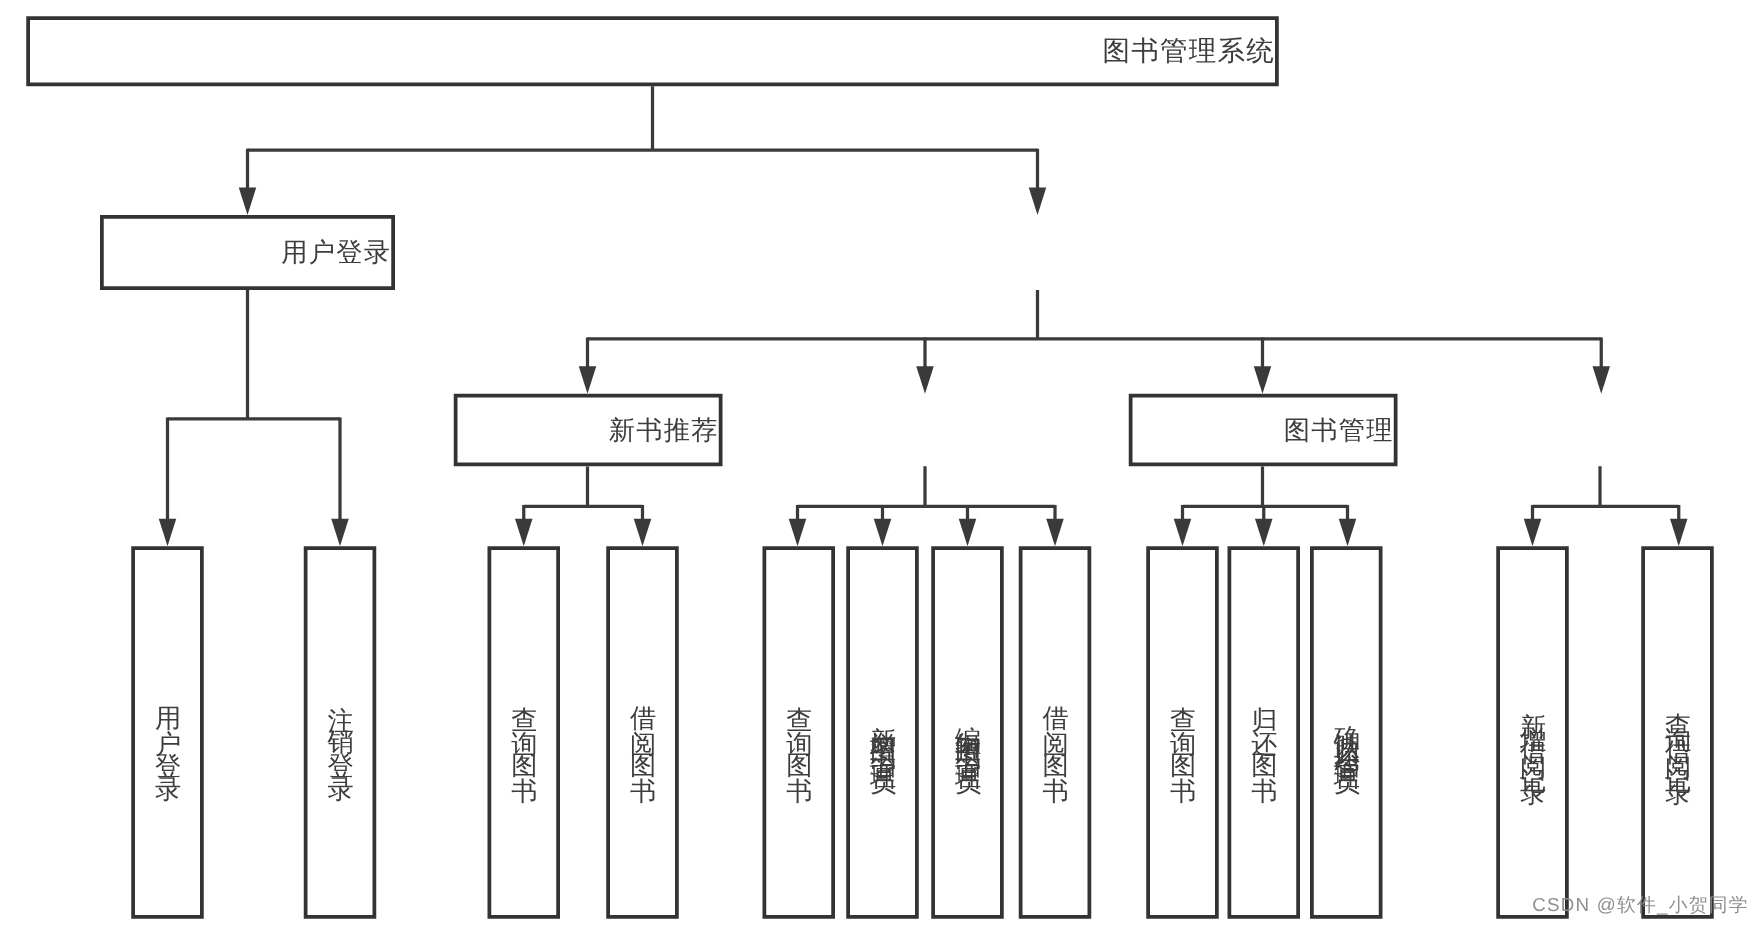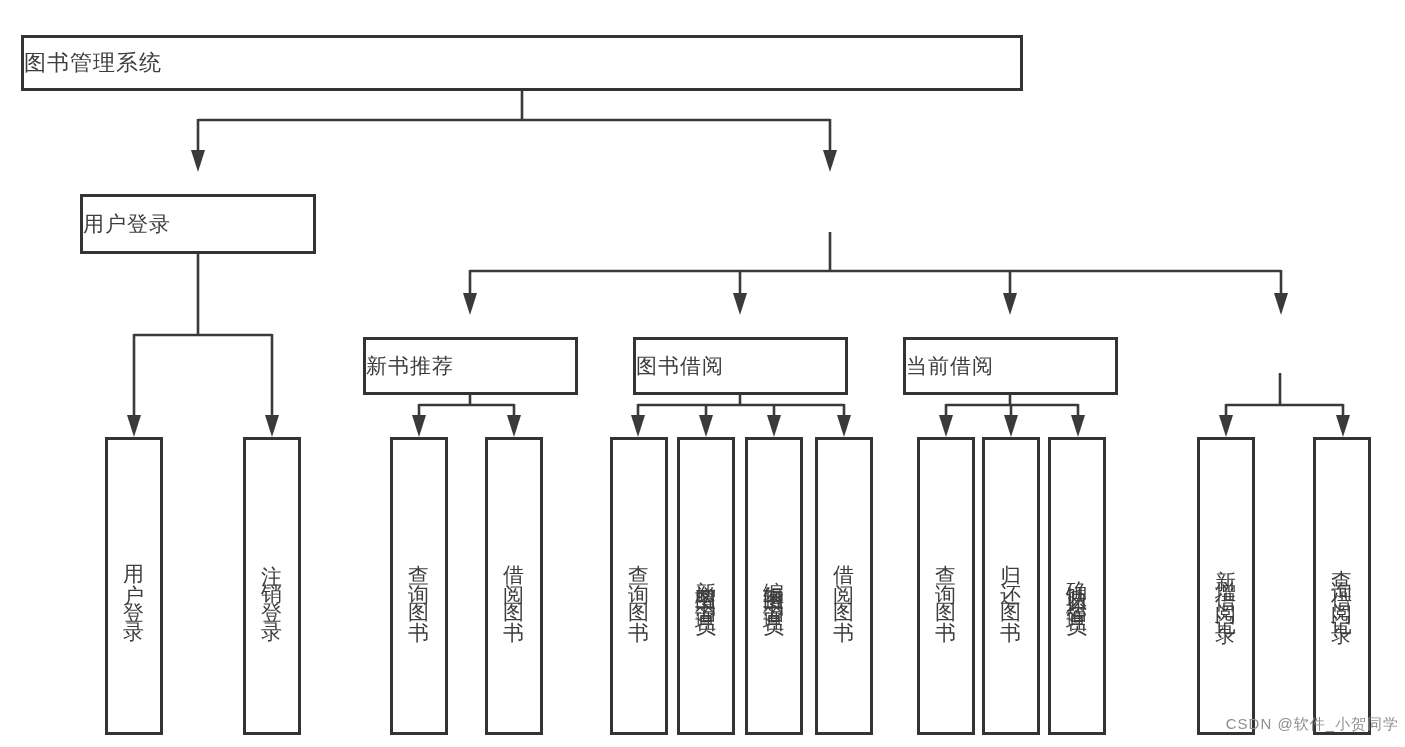--- a/index.html
+++ b/index.html
@@ -25,26 +25,25 @@
     width: 1405px; height: 747px;
   }
   .connectors .lines { stroke: var(--line); stroke-width: 2.6; fill: none; }
   .connectors .arrowheads { fill: var(--line); stroke: none; }
   .box {
     position: absolute;
     border: 3px solid var(--border);
     background: var(--background);
     display: flex;
     align-items: center;
-    justify-content: flex-start;
+    justify-content: flex-end;
     color: var(--text);
     font-size: 21px;
     letter-spacing: 1px;
     white-space: nowrap;
-    margin-top: 22px;
   }
   .box.root { font-size: 22px; }
   .vbox {
     position: absolute;
     top: 437px;
     width: 58px;
     height: 298px;
     border: 3px solid var(--border);
     background: var(--background);
     display: flex;
@@ -146,25 +145,22 @@
     <span>图书管理系统</span>
   </div>
 
   <div class="box" style="left:80px; top:172px; width:236px; height:60px;">
     <span>用户登录</span>
   </div>
 
   <div class="box" style="left:363px; top:315px; width:215px; height:58px;">
     <span>新书推荐</span>
   </div>
-  <div class="box" style="left:633px; top:315px; width:215px; height:58px;">
-    <span>图书借阅</span>
-  </div>
   <div class="box" style="left:903px; top:315px; width:215px; height:58px;">
-    <span>当前借阅</span>
+    <span>图书管理</span>
   </div>
 
   <div class="vbox" style="left:105px;">
     <span>用户登录</span>
   </div>
   <div class="vbox" style="left:243px;">
     <span>注销登录</span>
   </div>
 
   <div class="vbox" style="left:390px;">

